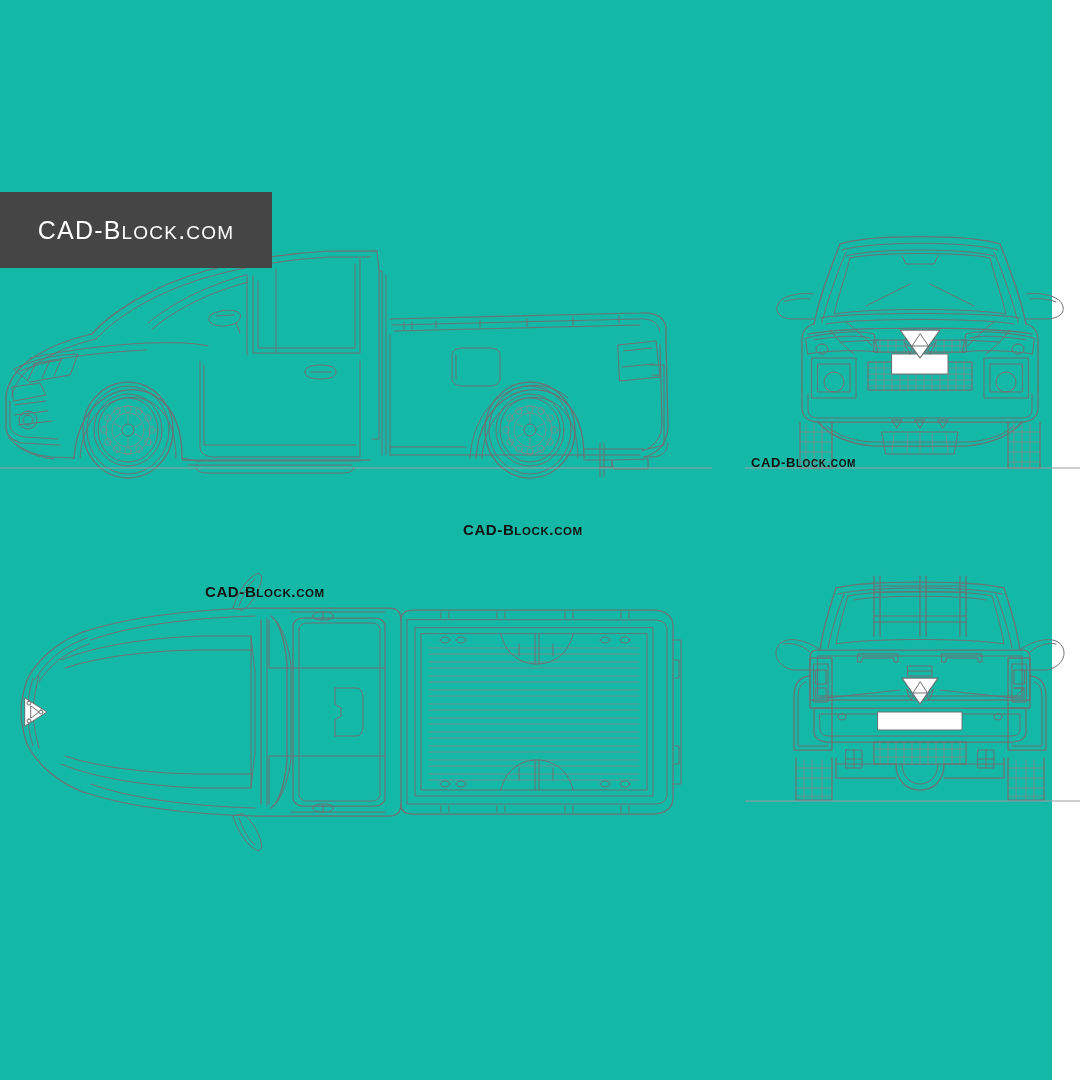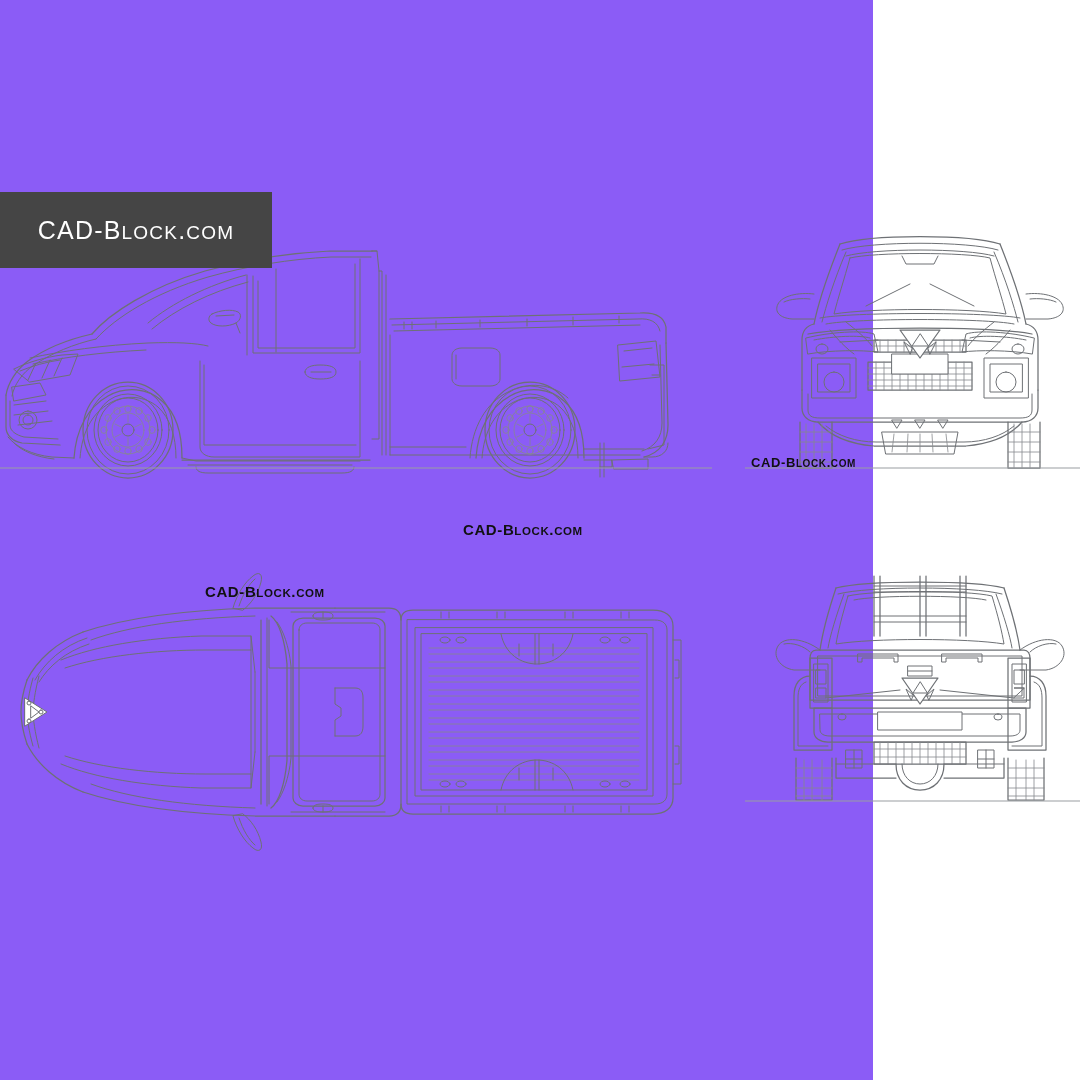--- a/index.html
+++ b/index.html
@@ -1,18 +1,18 @@
 <!DOCTYPE html>
 <html><head>
 <meta charset="utf-8">
 <style>
   html,body{margin:0;padding:0;background:#fff;}
   body{width:1080px;height:1080px;overflow:hidden;
        font-family:"Liberation Sans", sans-serif;}
-  #stage{position:relative;width:873px;height:1080px;background:#8b5cf6;}
+  #stage{position:relative;width:1052px;height:1080px;background:#14b8a6;}
   #stage svg.view{position:absolute;overflow:visible;}
   .ln{fill:none;stroke:#6e7175;stroke-width:1;
       stroke-linejoin:round;stroke-linecap:round;vector-effect:non-scaling-stroke;}
   .ln2{fill:none;stroke:#6e7175;stroke-width:1.25;
       stroke-linejoin:round;stroke-linecap:round;vector-effect:non-scaling-stroke;}
   .lnf{fill:none;stroke:#86898d;stroke-width:0.8;
       stroke-linejoin:round;stroke-linecap:round;vector-effect:non-scaling-stroke;}
   .gnd{fill:none;stroke:#9a9da1;stroke-width:1.2;}
   .wmk-band{position:absolute;background:#454545;display:flex;
             align-items:center;justify-content:center;}

